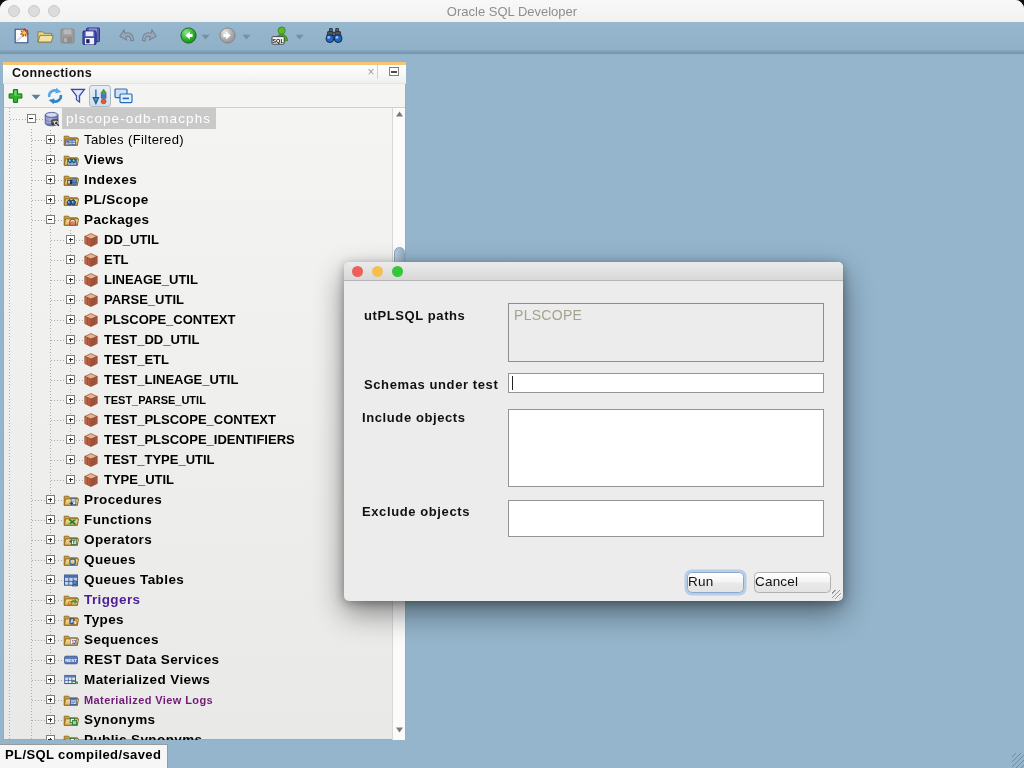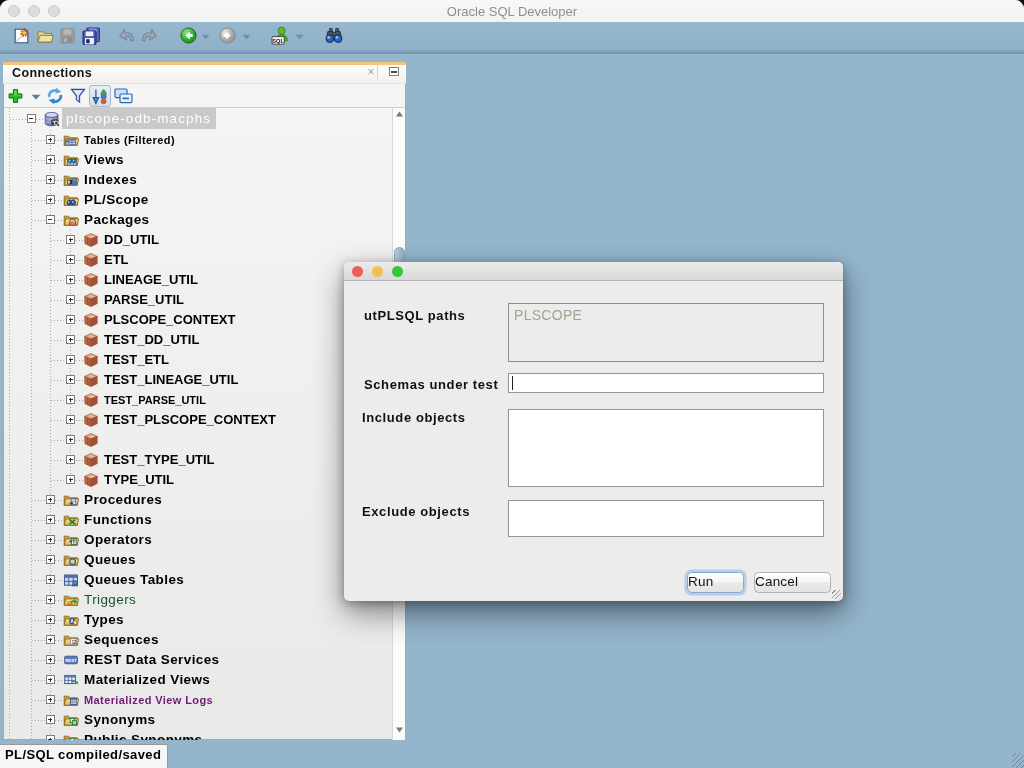--- a/index.html
+++ b/index.html
@@ -224,21 +224,21 @@
 <div class="abs" style="left:63px;top:131.5px;width:17px;height:16px">
         <svg width="16" height="16" viewBox="0 0 16 16">
           <path d="M1.2 4.2 L5.6 4.2 L7 5.8 L14.4 5.8 L14.4 13.2 L1.2 13.2 Z" fill="#cfa041" stroke="#8a6a20" stroke-width="0.9"></path>
           <path d="M1.2 13.2 L2.7 6.9 L15.6 6.9 L14.3 13.2 Z" fill="url(#foldg)" stroke="#8a6a20" stroke-width="0.9"></path>
           <rect x="2.6" y="7.8" width="9.8" height="5" fill="#e4eaf8" stroke="#3c5a96" stroke-width="0.8" transform="rotate(-3 7 10)"></rect>
           <rect x="2.7" y="7.9" width="9.6" height="1.7" fill="#7187c0" transform="rotate(-3 7 10)"></rect>
           <path d="M5.8 9.3 L5.9 12.7 M9 9.1 L9.1 12.6 M2.5 10.9 L12.3 10.5" stroke="#3c5a96" stroke-width="0.7"></path>
           <path d="M2.8 8.6 L5.8 9.6 L4.9 10.3 Z" fill="#333"></path>
         </svg>
       </div>
-<div class="abs" style="left:84px;top:129.5px;height:20px;font-size:11px;font-weight:bold;line-height:20px;color:#000;letter-spacing:0.4px;white-space:nowrap">Tables (Filtered)</div>
+<div class="abs" style="left:84px;top:129.5px;height:20px;font-size:13px;font-weight:normal;line-height:20px;color:#000;letter-spacing:0.4px;white-space:nowrap">Tables (Filtered)</div>
 <div class="abs hguide" style="left:31.5px;top:159.5px;width:13.5px;height:1px"></div>
 <div class="abs hguide" style="left:55px;top:159.5px;width:8px;height:1px"></div>
 <div class="abs" style="left:45.5px;top:155.0px">
         <span class="ebox abs" style="left:0;top:0">
           <i style="left:1.5px;top:3px;width:4px;height:1px"></i>
           <i style="left:3px;top:1.5px;width:1px;height:4px"></i>
         </span>
       </div>
 <div class="abs" style="left:63px;top:151.5px;width:17px;height:16px">
         <svg width="16" height="16" viewBox="0 0 16 16">
@@ -491,20 +491,21 @@
         </span>
       </div>
 <div class="abs" style="left:83px;top:431.5px;width:17px;height:16px">
         <svg width="16" height="16" viewBox="0 0 16 16">
           <path d="M8 1.6 L14.2 4.4 L8 7.2 L1.8 4.4 Z" fill="#e8b48e" stroke="#8e4a32" stroke-width="0.7"></path>
           <path d="M1.8 4.4 L8 7.2 L8 14.4 L1.8 11.6 Z" fill="#c96a4a" stroke="#8e4a32" stroke-width="0.7"></path>
           <path d="M14.2 4.4 L8 7.2 L8 14.4 L14.2 11.6 Z" fill="#b4543a" stroke="#8e4a32" stroke-width="0.7"></path>
           <path d="M4.4 5.6 L4.4 12.8 M6.2 6.4 L6.2 13.6 M9.8 6.4 L9.8 13.6 M11.6 5.6 L11.6 12.8" stroke="#8e4a32" stroke-width="0.8"></path>
         </svg>
       </div>
+<div class="abs" style="left:104px;top:429.5px;height:20px;font-size:13px;font-weight:bold;line-height:20px;color:#000;letter-spacing:0px;white-space:nowrap">TEST_PLSCOPE_IDENTIFIERS</div>
 <div class="abs hguide" style="left:50.5px;top:459.5px;width:15.0px;height:1px"></div>
 <div class="abs hguide" style="left:75.5px;top:459.5px;width:7.5px;height:1px"></div>
 <div class="abs" style="left:66.0px;top:455.0px">
         <span class="ebox abs" style="left:0;top:0">
           <i style="left:1.5px;top:3px;width:4px;height:1px"></i>
           <i style="left:3px;top:1.5px;width:1px;height:4px"></i>
         </span>
       </div>
 <div class="abs" style="left:83px;top:451.5px;width:17px;height:16px">
         <svg width="16" height="16" viewBox="0 0 16 16">
@@ -631,21 +632,21 @@
       </div>
 <div class="abs" style="left:63px;top:591.5px;width:17px;height:16px">
         <svg width="16" height="16" viewBox="0 0 16 16">
           <path d="M1.2 4.2 L5.6 4.2 L7 5.8 L14.4 5.8 L14.4 13.2 L1.2 13.2 Z" fill="#cfa041" stroke="#8a6a20" stroke-width="0.9"></path>
           <path d="M1.2 13.2 L2.7 6.9 L15.6 6.9 L14.3 13.2 Z" fill="url(#foldg)" stroke="#8a6a20" stroke-width="0.9"></path>
           <path d="M7.4 10.6 C8.4 8.6 10.4 8.2 12.2 9 L12 7.4 L14.2 9.8 L11.6 11.2 L11.8 10 C10.2 9.4 9 9.8 8.6 11 Z" fill="#3aaa3a" stroke="#187818" stroke-width="0.5"></path>
           <circle cx="7.1" cy="11.3" r="1.9" fill="#f08428" stroke="#a85a10" stroke-width="0.5"></circle>
           <circle cx="6.6" cy="10.8" r="0.7" fill="#f8c890"></circle>
         </svg>
       </div>
-<div class="abs" style="left:84px;top:589.5px;height:20px;font-size:13.5px;font-weight:normal;line-height:20px;color:#14532d;letter-spacing:0.4px;white-space:nowrap">Triggers</div>
+<div class="abs" style="left:84px;top:589.5px;height:20px;font-size:13.5px;font-weight:bold;line-height:20px;color:#4c1d95;letter-spacing:0.4px;white-space:nowrap">Triggers</div>
 <div class="abs hguide" style="left:31.5px;top:619.5px;width:13.5px;height:1px"></div>
 <div class="abs hguide" style="left:55px;top:619.5px;width:8px;height:1px"></div>
 <div class="abs" style="left:45.5px;top:615.0px">
         <span class="ebox abs" style="left:0;top:0">
           <i style="left:1.5px;top:3px;width:4px;height:1px"></i>
           <i style="left:3px;top:1.5px;width:1px;height:4px"></i>
         </span>
       </div>
 <div class="abs" style="left:63px;top:611.5px;width:17px;height:16px">
         <svg width="16" height="16" viewBox="0 0 16 16">

